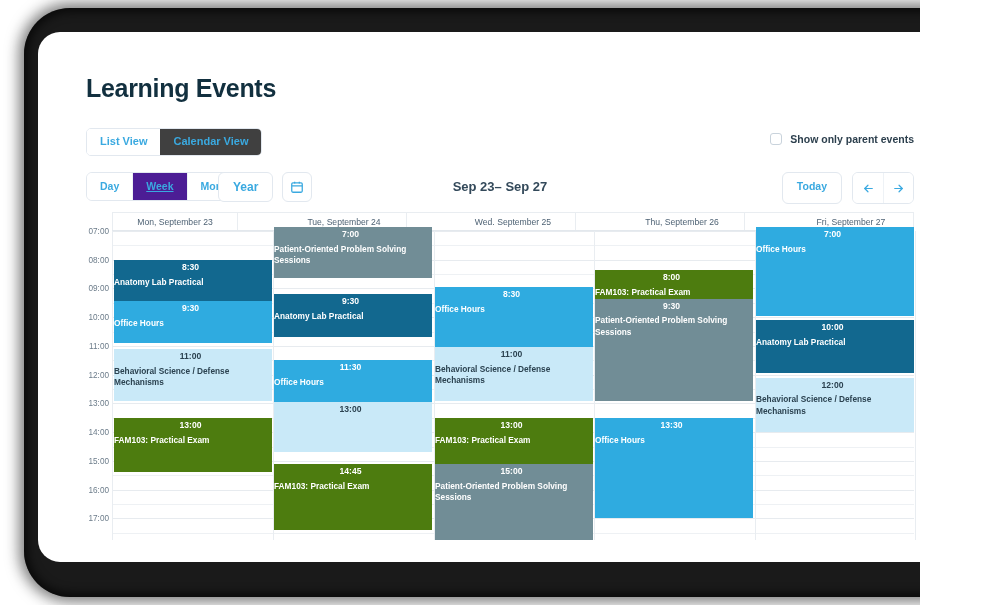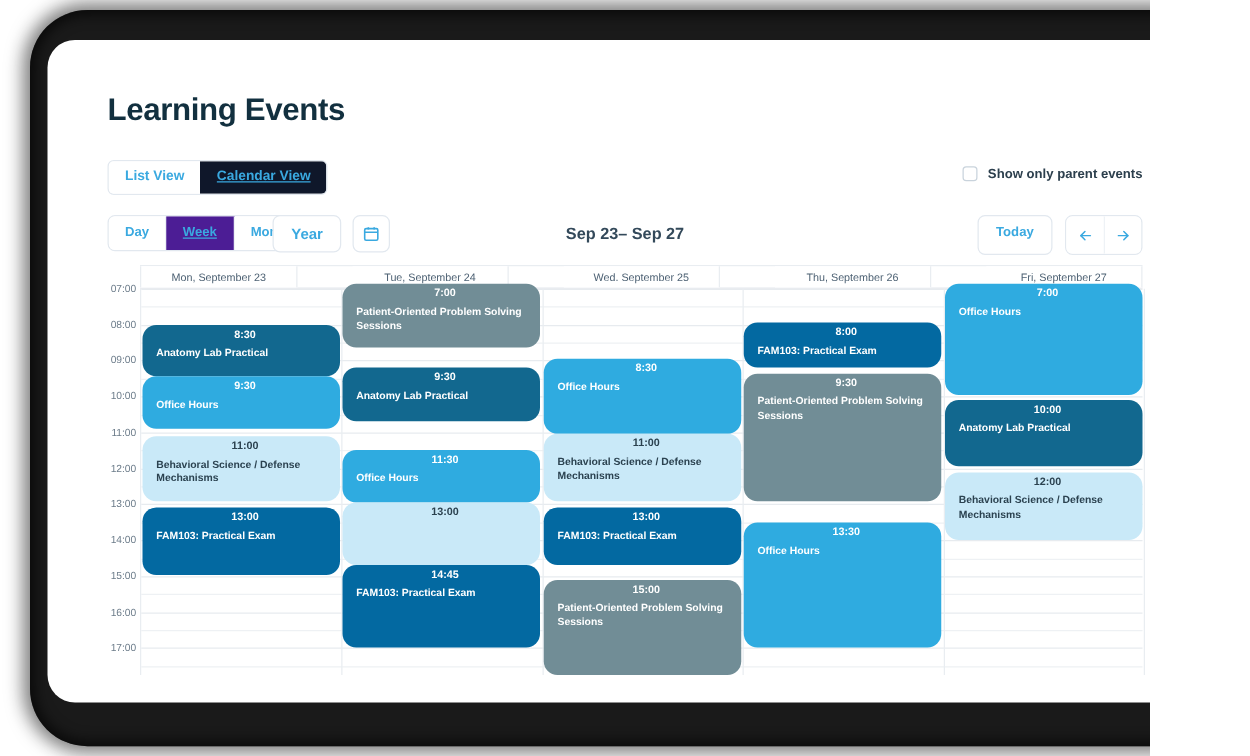--- a/index.html
+++ b/index.html
@@ -55,21 +55,21 @@
   }
   .viewtab {
     font-size: 11px; font-weight: bold;
     color: #3aa9e0;
     padding: 7px 13px 8px 13px;
     background: #ffffff;
     line-height: 1;
     cursor: pointer;
     white-space: nowrap;
   }
-  .viewtab.active { background: #0f172a; text-decoration: underline; }
+  .viewtab.active { background: #404040; }
 
   .parent-events {
     position: absolute; right: 48px; top: 101px;
     display: flex; align-items: center; gap: 8px;
     font-size: 10.5px; color: #2c3f4d; font-weight: 600;
   }
   .chk {
     width: 12px; height: 12px;
     border: 1.4px solid #c9d3dc; border-radius: 3px;
     background: #fff; display: inline-block;
@@ -154,33 +154,32 @@
     position: absolute; left: 0; right: 0; height: 1px; background: #eef1f4;
   }
   .hline.major { background: #e7ebef; }
   .vline { position: absolute; top: 0; bottom: 0; width: 1px; background: #e9edf1; }
 
   .col { position: absolute; top: 0; bottom: 0; }
 
   .event {
     position: absolute; left: 1px; right: 1px;
     overflow: hidden;
-    padding: 3px 5px 0 11px;
-    border-radius: 11px;
+    padding: 3px 5px 0 0;
   }
   .ev-time {
     font-size: 8.6px; font-weight: bold; text-align: center; line-height: 1.15;
     margin-bottom: 4px;
   }
   .ev-title { font-size: 8.3px; font-weight: 600; line-height: 1.35; }
 
   .c-darkblue { background: #12688f; color: #ffffff; }
   .c-cyan     { background: #2fabe0; color: #ffffff; }
   .c-paleblue { background: #c9e9f8; color: #2b4250; }
-  .c-slate    { background: #0369a1; color: #ffffff; }
+  .c-slate    { background: #4d7c0f; color: #ffffff; margin-top: 12px; }
   .c-gray     { background: #718d96; color: #ffffff; }
 </style>
 </head>
 <body>
 
 <div id="frame">
   <div id="bezel"></div>
 
   <div id="card">
 

